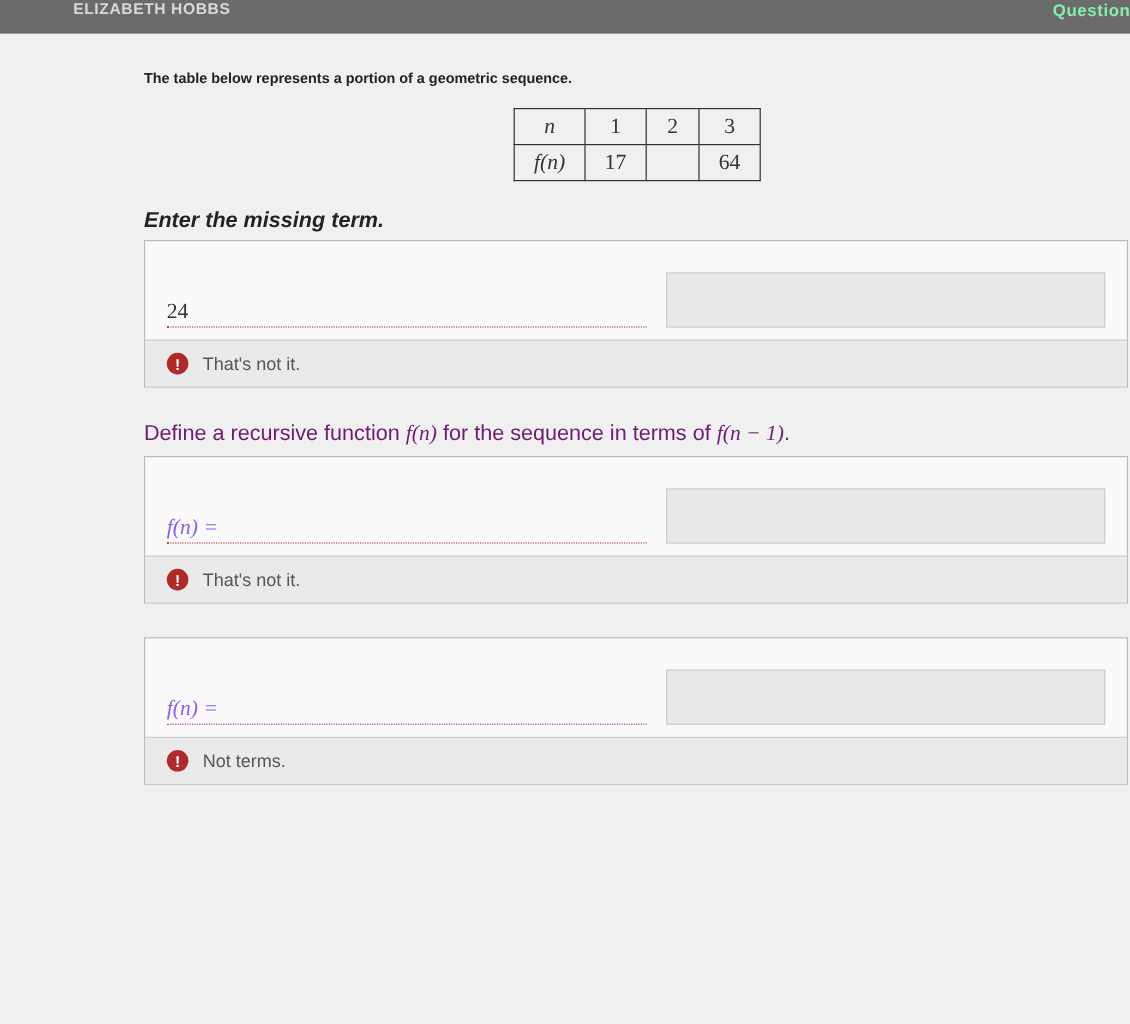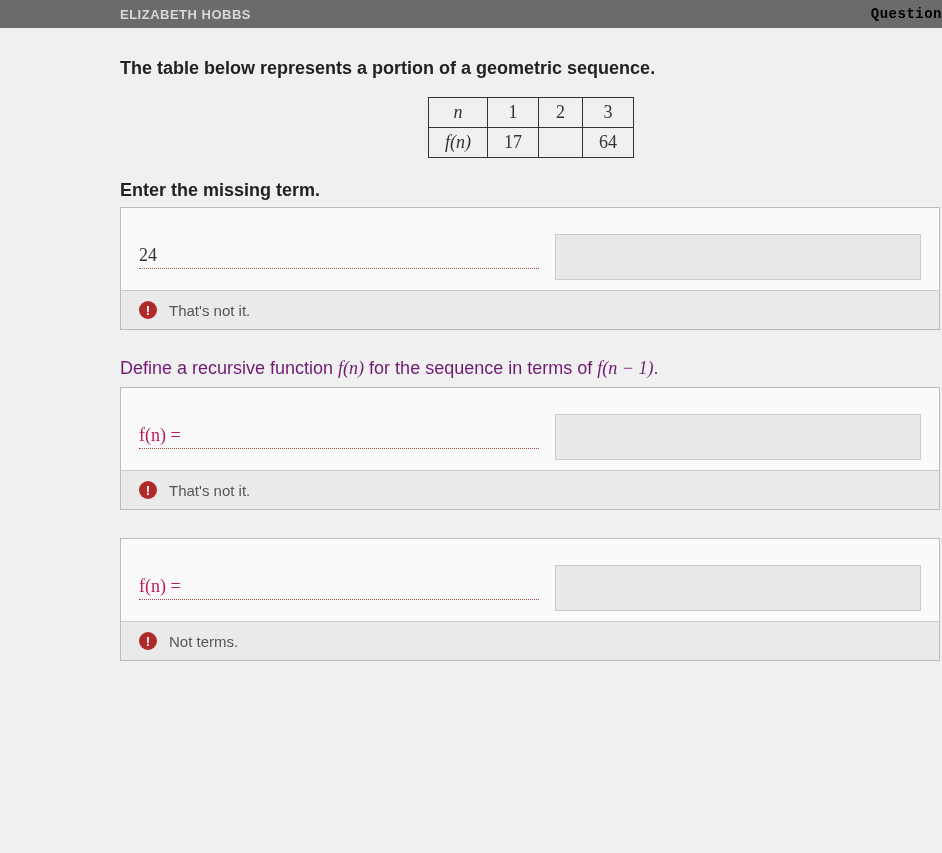--- a/index.html
+++ b/index.html
@@ -9,37 +9,35 @@
     width: 942px;
     height: 853px;
     overflow: hidden;
     color: #333;
   }
   .topbar {
     background: #6b6b6b;
     color: #d8d8d8;
     height: 28px;
     display: flex;
-    align-items: center;
     justify-content: space-between;
-    padding: 0 0 0 120px;
+    padding: 0 0 0 61px;
     font-size: 13px;
     font-weight: bold;
     letter-spacing: 0.5px;
   }
   .topbar-right {
-    color: #000000;
+    color: #86efac;
     font-size: 14px;
-    font-family: Liberation Mono, monospace;
   }
   .content {
     padding: 30px 0 0 120px;
   }
   .intro {
-    font-size: 18px;
+    font-size: 12px;
     font-weight: bold;
     color: #222;
     margin-bottom: 18px;
   }
   .seq-table {
     border-collapse: collapse;
     margin: 0 auto 22px auto;
   }
   .seq-table td {
     border: 1px solid #333;
@@ -48,42 +46,43 @@
     font-size: 18px;
     min-width: 44px;
     font-family: Georgia, 'Times New Roman', serif;
   }
   .seq-table .ital { font-style: italic; }
   .prompt {
     font-size: 18px;
     font-weight: bold;
     color: #222;
     margin-bottom: 6px;
+    font-style: italic;
   }
   .answer-block {
     border: 1px solid #bbb;
     background: #fafafa;
     margin-bottom: 28px;
     width: 820px;
   }
   .answer-row {
     display: flex;
-    align-items: center;
+    align-items: flex-end;
     padding: 26px 18px 10px 18px;
     gap: 16px;
   }
   .input-cell {
     flex: 0 0 400px;
     border-bottom: 1.5px dotted #b94a4a;
     font-size: 18px;
     color: #333;
     padding-bottom: 2px;
     font-family: Georgia, 'Times New Roman', serif;
   }
-  .input-cell.placeholder { color: #be185d; }
+  .input-cell.placeholder { color: #8b5cf6; font-style: italic; }
   .preview-cell {
     flex: 1;
     background: #e8e8e8;
     border: 1px solid #ccc;
     min-height: 46px;
   }
   .feedback-row {
     background: #eaeaea;
     border-top: 1px solid #ccc;
     padding: 10px 18px;

